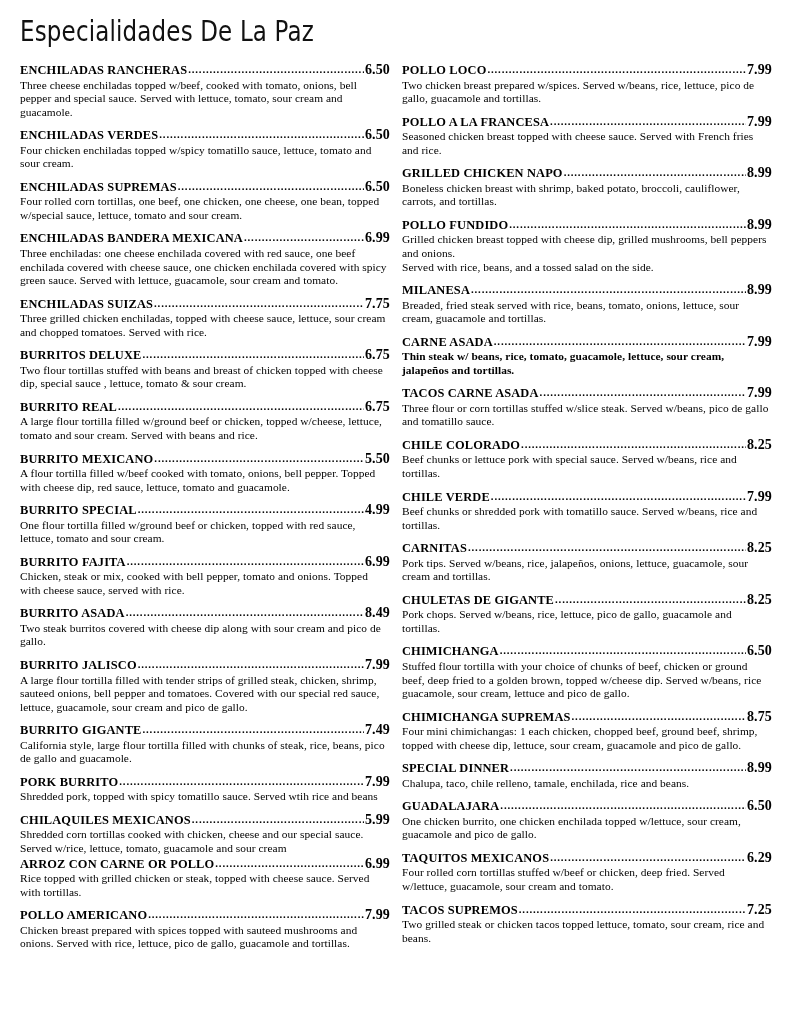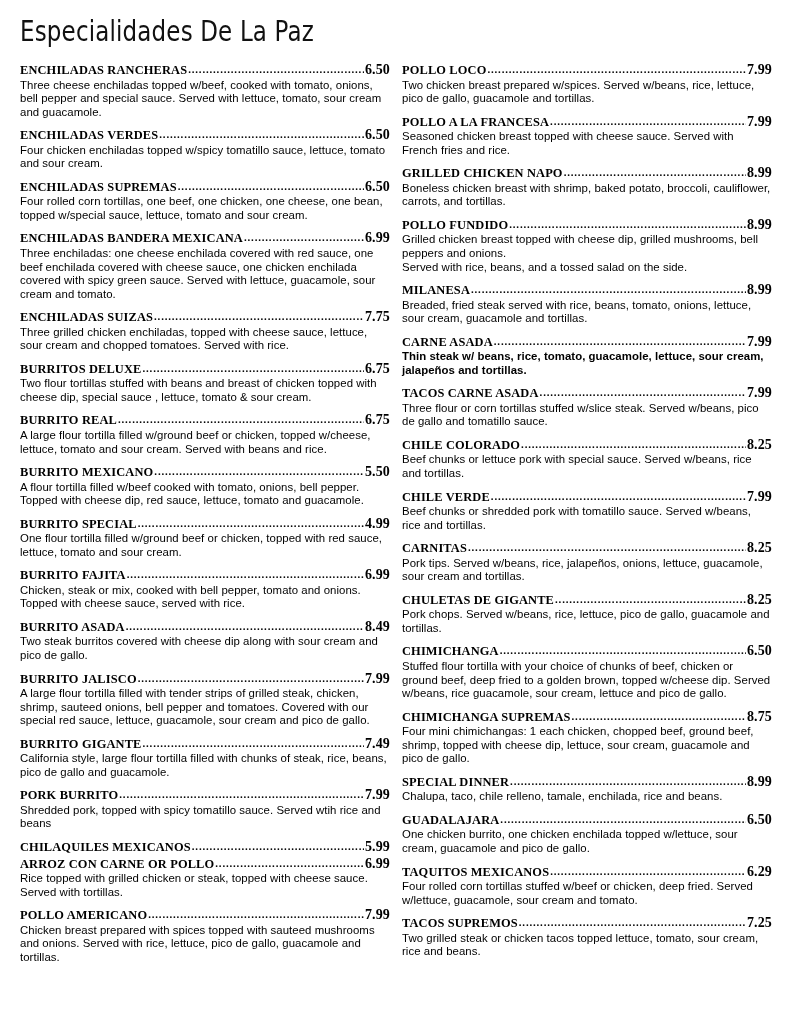--- a/index.html
+++ b/index.html
@@ -74,21 +74,21 @@
   }
   .leader::after {
     content: "........................................................................................................................................";
   }
   .item-price {
     flex: 0 0 auto;
     font-weight: bold;
     font-size: 14px;
   }
   .item-desc {
-    font-family: Liberation Sans, sans-serif;
+    font-family: Liberation Serif, serif;
     font-size: 11.4px;
     line-height: 1.19;
     margin: 0;
     letter-spacing: 0.05px;
   }
   .item-desc.bold {
     font-weight: bold;
   }
   .item-desc + .item-desc {
     margin-top: 0;
@@ -214,20 +214,21 @@
             <span class="item-price">7.99</span>
           </div>
           <p class="item-desc">Shredded pork, topped with spicy tomatillo sauce. Served wtih rice and beans</p>
         </div>
         <div class="item gap-tight">
           <div class="item-head">
             <span class="item-name">CHILAQUILES MEXICANOS</span>
             <span class="leader"></span>
             <span class="item-price">5.99</span>
           </div>
+          <p class="item-desc">Shredded corn tortillas cooked with chicken, cheese and our special sauce. Served w/rice, lettuce, tomato, guacamole and sour cream</p>
         </div>
         <div class="item">
           <div class="item-head" style="margin-top: 0px;">
             <span class="item-name">ARROZ CON CARNE OR POLLO</span>
             <span class="leader"></span>
             <span class="item-price">6.99</span>
           </div>
           <p class="item-desc">Rice topped with grilled chicken or steak, topped with cheese sauce. Served with tortillas.</p>
         </div>
         <div class="item">

